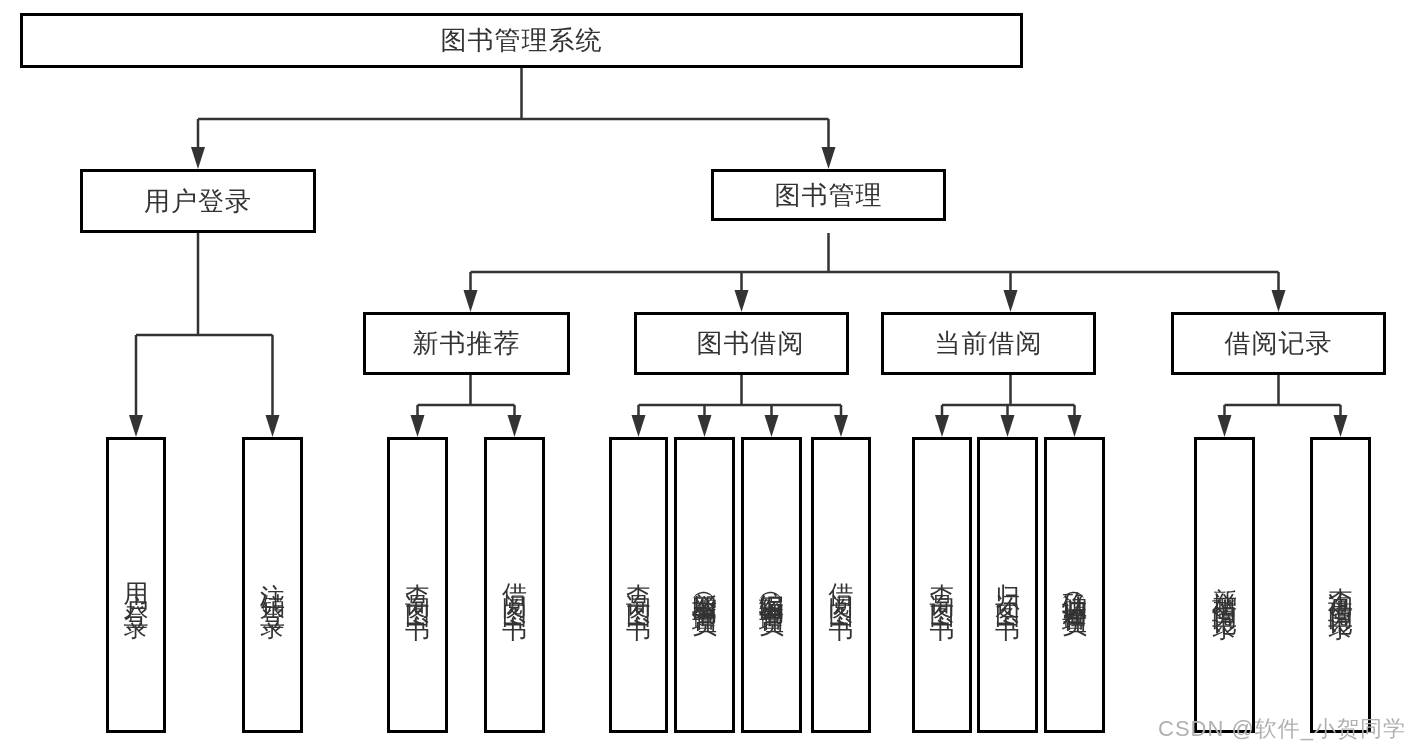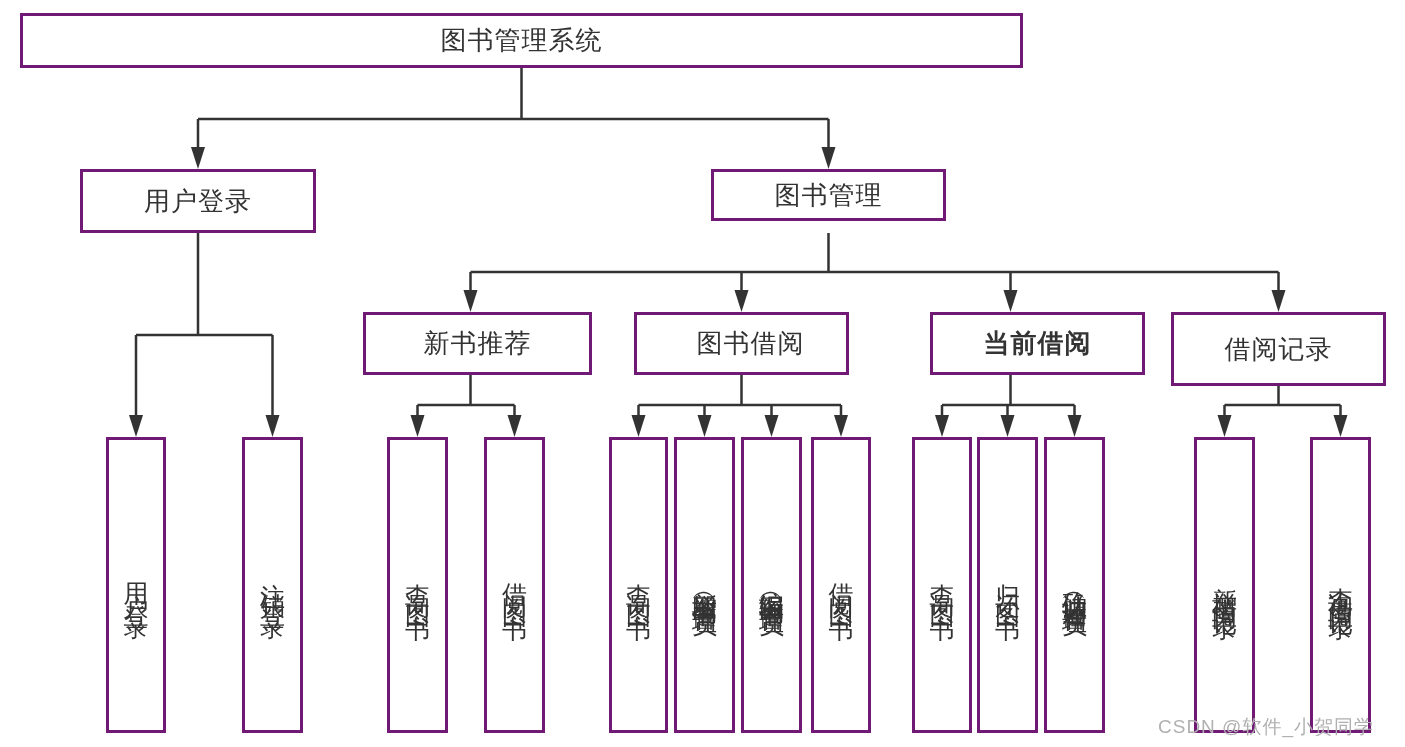--- a/index.html
+++ b/index.html
@@ -4,35 +4,35 @@
 <style>
   html,body{margin:0;padding:0;}
   body{
     width:1405px;height:747px;background:#ffffff;
     font-family:"Liberation Sans","DejaVu Sans",sans-serif;
     position:relative;overflow:hidden;color:#333;
   }
   #canvas{position:absolute;left:0;top:0;width:1405px;height:747px;}
   #connectors{position:absolute;left:0;top:0;pointer-events:none;}
   .box{
-    position:absolute;border:3px solid #701a75;background:#ffffff;
+    position:absolute;border:3px solid #000000;background:#ffffff;
     box-sizing:border-box;display:flex;align-items:center;justify-content:center;
     color:#333333;
   }
   .h-label{font-size:26px;letter-spacing:1px;white-space:nowrap;}
   .v-label{
     writing-mode:vertical-rl;text-orientation:mixed;
     font-size:25px;line-height:1;white-space:nowrap;
   }
   .ls-wide{letter-spacing:11px;}
   .ls-mid{letter-spacing:6px;}
   .ls-tight{letter-spacing:3px;}
   .watermark{
     position:absolute;left:1158px;top:714px;width:247px;
-    font-size:19px;color:#b0b0b0;white-space:nowrap;letter-spacing:1px;
+    font-size:22px;color:#b0b0b0;white-space:nowrap;letter-spacing:1px;
   }
 </style>
 </head>
 <body>
 
 <div id="canvas">
 
   <svg id="connectors" width="1405" height="747" viewBox="0 0 1405 747">
     <g stroke="#333333" stroke-width="2.5" fill="none">
 
@@ -77,30 +77,30 @@
     <span class="h-label">图书管理系统</span>
   </div>
 
   <div class="box" style="left:80px;top:169px;width:236px;height:64px;">
     <span class="h-label">用户登录</span>
   </div>
   <div class="box" style="left:711px;top:169px;width:235px;height:52px;">
     <span class="h-label">图书管理</span>
   </div>
 
-  <div class="box" style="left:363px;top:312px;width:229px;height:63px;">
+  <div class="box" style="left:363px;top:312px;width:207px;height:63px;">
     <span class="h-label">新书推荐</span>
   </div>
   <div class="box" style="left:634px;top:312px;width:215px;height:63px;padding-left:18px;">
     <span class="h-label">图书借阅</span>
   </div>
-  <div class="box" style="left:930px;top:312px;width:215px;height:63px;font-weight:bold;">
+  <div class="box" style="left:881px;top:312px;width:215px;height:63px;">
     <span class="h-label">当前借阅</span>
   </div>
-  <div class="box" style="left:1171px;top:312px;width:215px;height:74px;">
+  <div class="box" style="left:1171px;top:312px;width:215px;height:63px;">
     <span class="h-label">借阅记录</span>
   </div>
 
   <div class="box" style="left:106px;top:437px;width:60px;height:296px;">
     <span class="v-label ls-wide">用户登录</span>
   </div>
   <div class="box" style="left:242px;top:437px;width:61px;height:296px;">
     <span class="v-label ls-wide">注销登录</span>
   </div>
 

